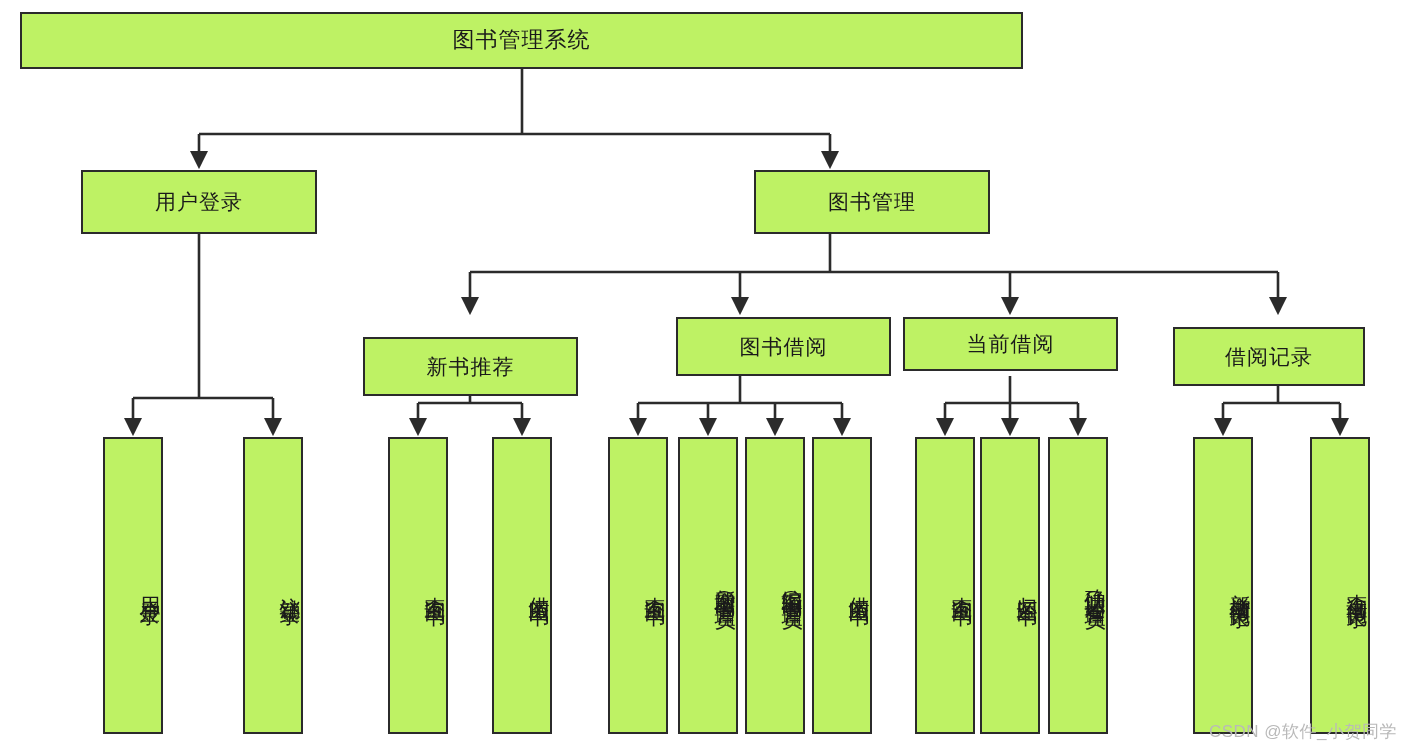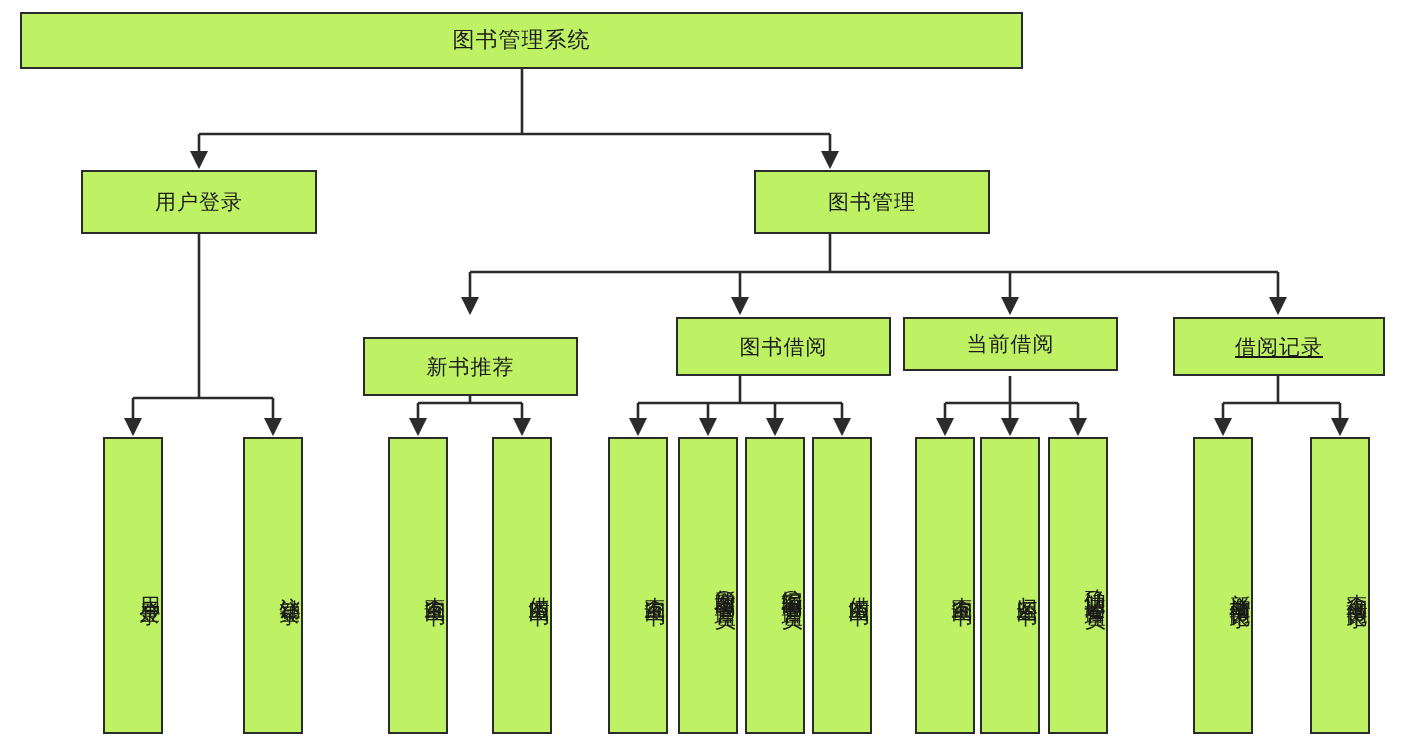--- a/index.html
+++ b/index.html
@@ -138,21 +138,21 @@
 
   <div class="node horiz" style="left:363px; top:317px; width:215px; height:59px;margin-top:20px;">
     <span>新书推荐</span>
   </div>
   <div class="node horiz" style="left:632px; top:317px; width:215px; height:59px;margin-left:44px;">
     <span>图书借阅</span>
   </div>
   <div class="node horiz" style="left:903px; top:317px; width:215px; height:54px;">
     <span>当前借阅</span>
   </div>
-  <div class="node horiz" style="left:1173px; top:317px; width:212px; height:59px;text-decoration:underline;">
+  <div class="node horiz" style="left:1173px; top:327px; width:192px; height:59px;">
     <span>借阅记录</span>
   </div>
 
   <div class="node vert" style="left:103px; top:437px; width:60px; height:297px;">
     <span class="vtext">用户登录</span>
   </div>
   <div class="node vert" style="left:243px; top:437px; width:60px; height:297px;">
     <span class="vtext">注销登录</span>
   </div>
 
@@ -186,14 +186,15 @@
     <span class="vtext">确认归还（管理员）</span>
   </div>
 
   <div class="node vert" style="left:1193px; top:437px; width:60px; height:297px;">
     <span class="vtext">新增借阅记录</span>
   </div>
   <div class="node vert" style="left:1310px; top:437px; width:60px; height:297px;">
     <span class="vtext">查询借阅记录</span>
   </div>
 
+  <div class="watermark">CSDN @软件_小贺同学</div>
 
 </div>
 
 </body></html>

